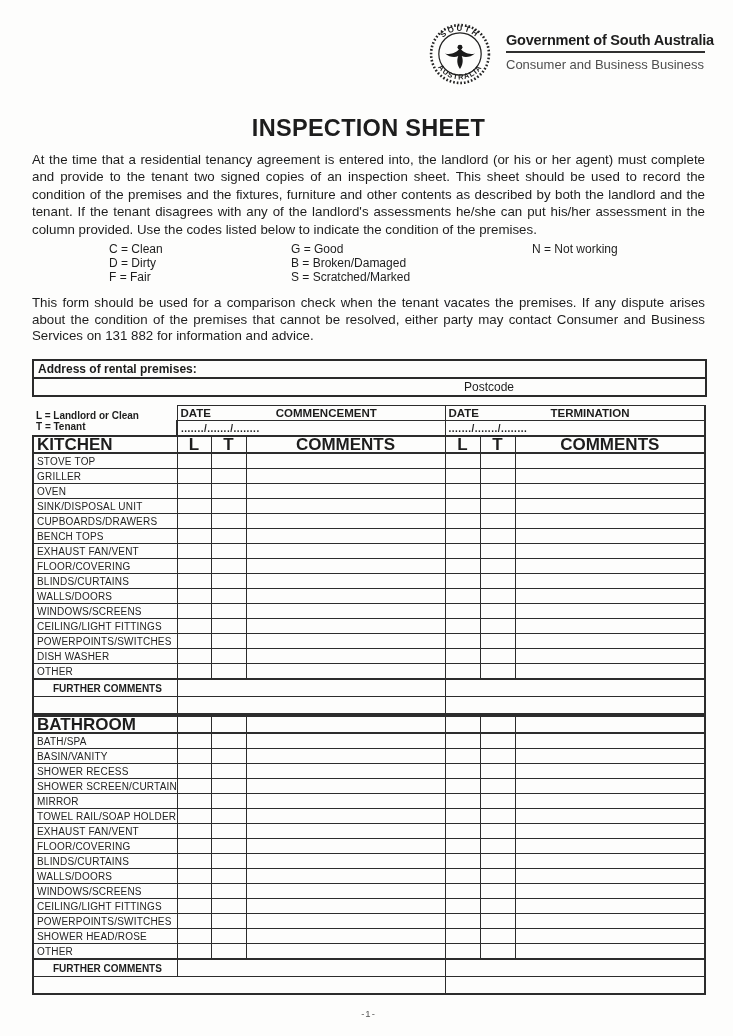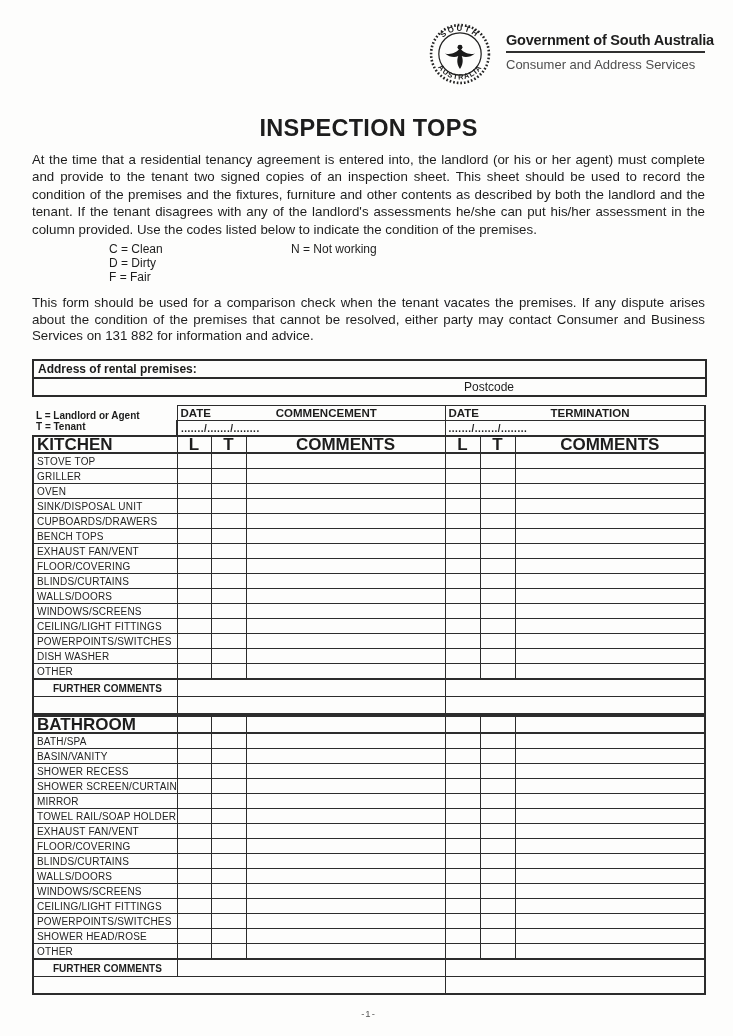--- a/index.html
+++ b/index.html
@@ -88,33 +88,38 @@
           </text>
           <g fill="#1a1a1a">
             <circle cx="30" cy="23.5" r="2.4"></circle>
             <path d="M30 24 C27 29 21 31 15.5 29.5 C19.5 33 25 33.8 28.3 32 C26.5 36.5 27.5 41 30 44.5 C32.5 41 33.5 36.5 31.7 32 C35 33.8 40.5 33 44.5 29.5 C39 31 33 29 30 24 Z"></path>
           </g>
         </svg>
       </div>
       <div class="gov-text">
         <div class="gov-title">Government of South Australia</div>
         <div class="gov-rule"></div>
-        <div class="gov-subtitle">Consumer and Address Services</div>
+        <div class="gov-subtitle">Consumer and Business Business</div>
       </div>
     </div>
 
-    <h1 class="doc-title">INSPECTION TOPS</h1>
+    <h1 class="doc-title">INSPECTION SHEET</h1>
 
     <p class="body-text">At the time that a residential tenancy agreement is entered into, the landlord (or his or her agent) must complete and provide to the tenant two signed copies of an inspection sheet.  This sheet should be used to record the condition of the premises and the fixtures, furniture and other contents as described by both the landlord and the tenant.  If the tenant disagrees with any of the landlord's assessments he/she can put his/her assessment in the column provided.  Use the codes listed below to indicate the condition of the premises.</p>
 
     <div class="codes">
       <div class="codes-col codes-c1">
         <div>C = Clean</div>
         <div>D = Dirty</div>
         <div>F = Fair</div>
+      </div>
+      <div class="codes-col codes-c2">
+        <div>G = Good</div>
+        <div>B = Broken/Damaged</div>
+        <div>S = Scratched/Marked</div>
       </div>
       <div class="codes-col codes-c3">
         <div>N = Not working</div>
       </div>
     </div>
 
     <p class="body-text note-text">This form should be used for a comparison check when the tenant vacates the premises.  If any dispute arises about the condition of the premises that cannot be resolved, either party may contact Consumer and Business Services on 131 882 for information and advice.</p>
 
     <table class="addr">
       <tbody>
@@ -133,21 +138,21 @@
           <col style="width:34px;">
           <col style="width:35px;">
           <col style="width:199px;">
         <col style="width:35px;">
           <col style="width:35px;">
           <col style="width:190px;">
       </colgroup>
       <tbody>
         <tr>
           <td class="legend-cell" rowspan="2">
-            <div>L = Landlord or Agent</div>
+            <div>L = Landlord or Clean</div>
             <div>T = Tenant</div>
           </td>
           <td class="date-head" colspan="3">
             <div class="dh-flex">
               <span class="date-lbl">DATE</span>
               <span class="period-lbl">COMMENCEMENT</span>
             </div>
           </td>
           <td class="date-head" colspan="3">
             <div class="dh-flex">

